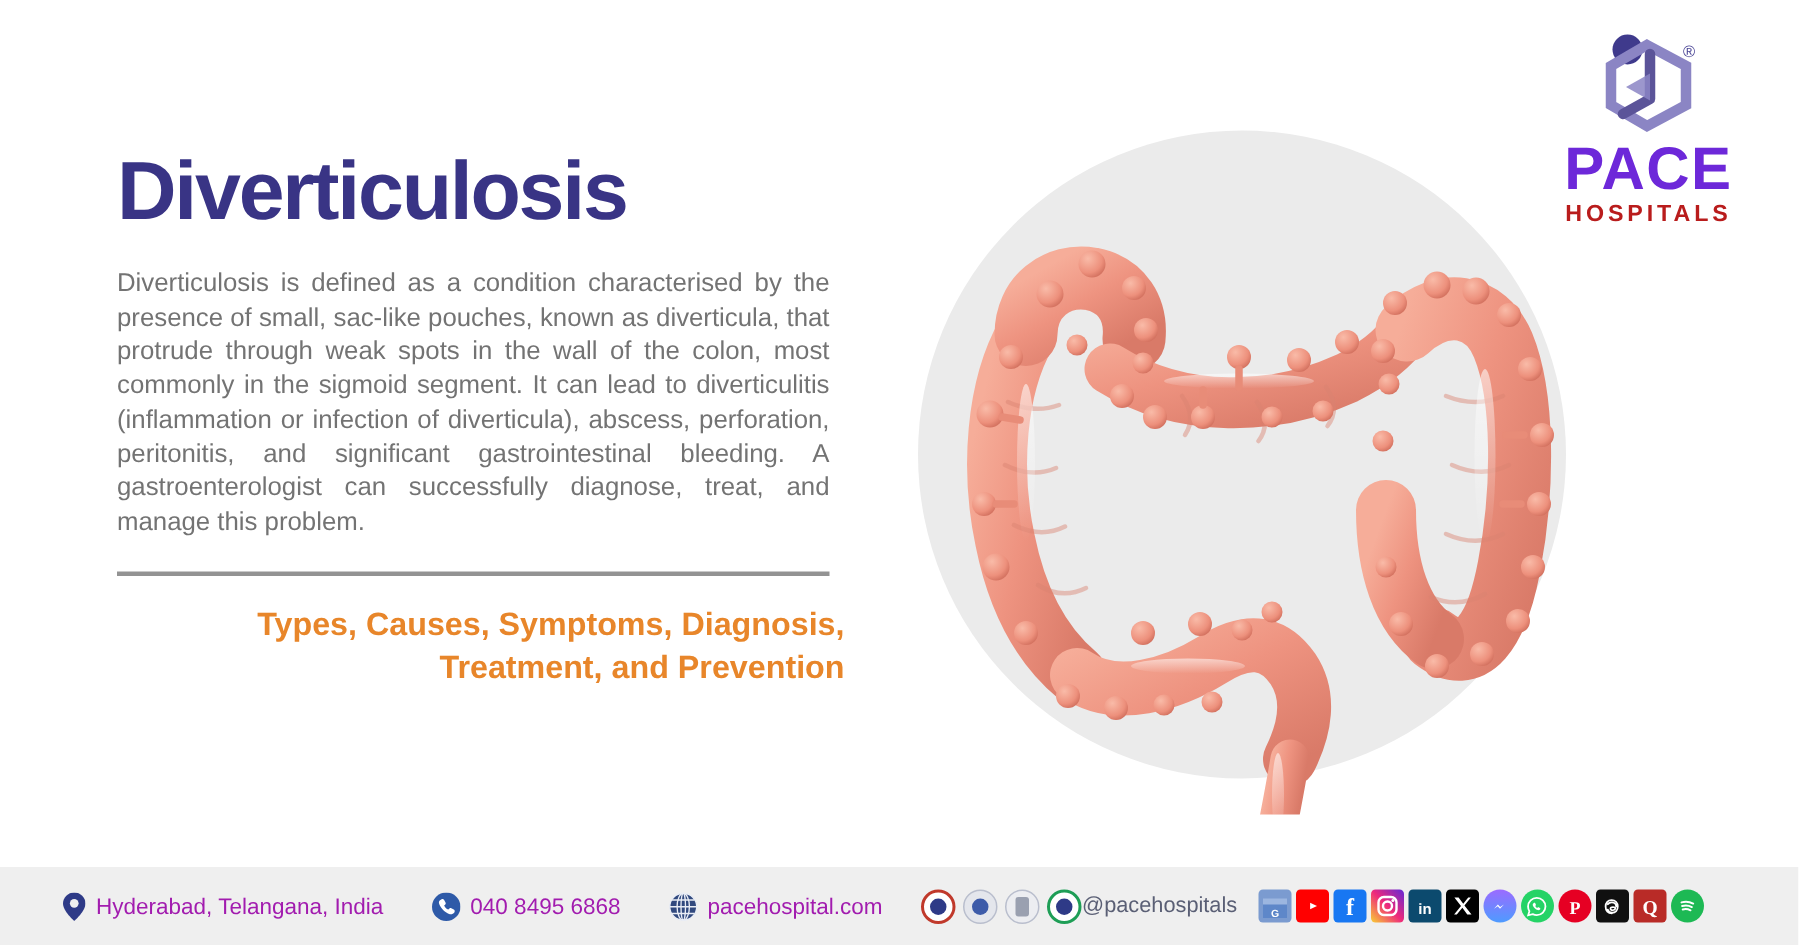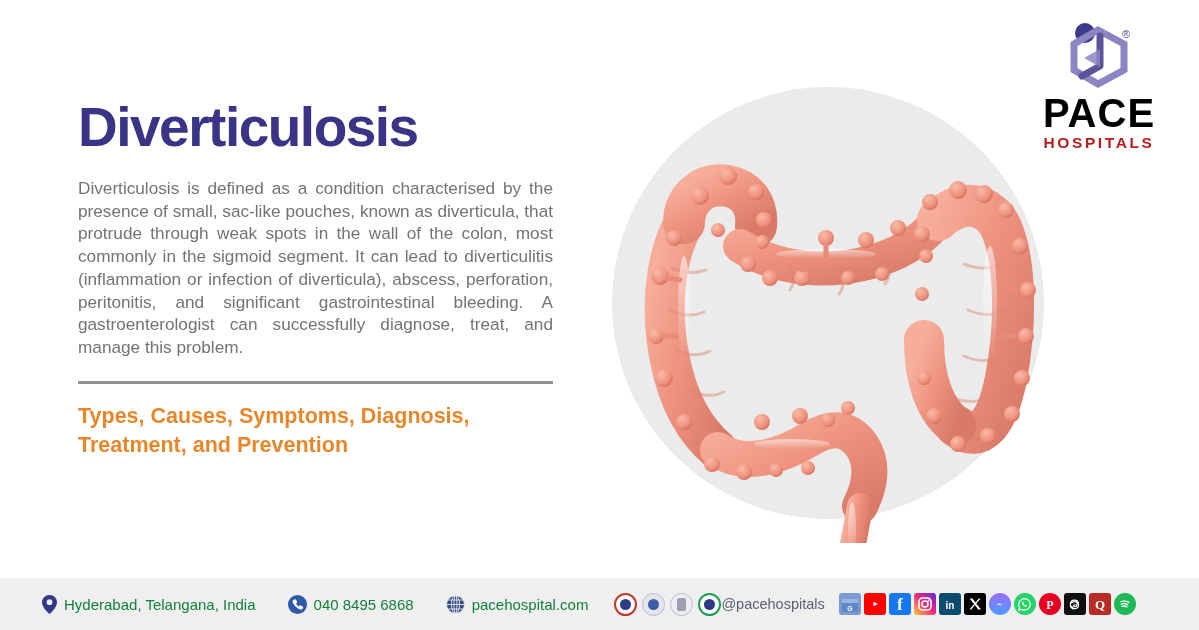--- a/index.html
+++ b/index.html
@@ -43,56 +43,57 @@
   }
 
   .subtitle {
     margin-top:18px;
     width:485px;
     font-size:21.5px;
     font-weight:bold;
     line-height:1.38;
     color:#E8862A;
     font-family:"Liberation Sans", sans-serif;
+    text-align:right;
   }
 
   
   .hero-wrap { position:absolute; left:612px; top:78px; width:435px; height:465px; }
   .hero-circle {
     position:absolute; left:0; top:9px;
     width:432px; height:432px; border-radius:50%;
     background:#EBEBEB;
   }
   .hero-svg { position:absolute; left:0; top:0; width:435px; height:465px; }
 
   
   .logo { position:absolute; right:34px; top:22px; width:132px; text-align:center; }
   .logo-mark { position:relative; height:70px; }
   .logo-mark svg { position:absolute; left:50%; top:0; transform:translateX(-50%); }
   .logo-word {
-    font-size:40px; font-weight:bold; color:#000000;
+    font-size:40px; font-weight:bold; color:#6d28d9;
     letter-spacing:1px; line-height:0.96; margin-top:2px;
     font-family:"Liberation Sans", sans-serif;
   }
   .logo-sub {
     font-size:15.5px; font-weight:bold; color:#b91c1c;
     letter-spacing:2.6px; line-height:1; margin-top:3px;
     font-family:"Liberation Sans", sans-serif;
   }
 
   
   .footer {
     position:absolute; left:0; bottom:0; width:1199px; height:52px;
     background:#EFEFEF;
     display:flex; align-items:center;
   }
   .f-group { display:flex; align-items:center; }
   .f-item { display:flex; align-items:center; gap:7px; }
   .f-text {
-    font-size:15px; color:#15803d; white-space:nowrap;
+    font-size:15px; color:#a21caf; white-space:nowrap;
     font-family:"Liberation Sans", sans-serif;
   }
   .f-sep { width:32px; }
 
   .badges { display:flex; align-items:center; gap:5px; }
   .badge { width:23px; height:23px; border-radius:50%; position:relative; }
 
   .handle {
     font-size:14.5px; color:#5a5f75; white-space:nowrap;
     font-family:"Liberation Sans", sans-serif;

